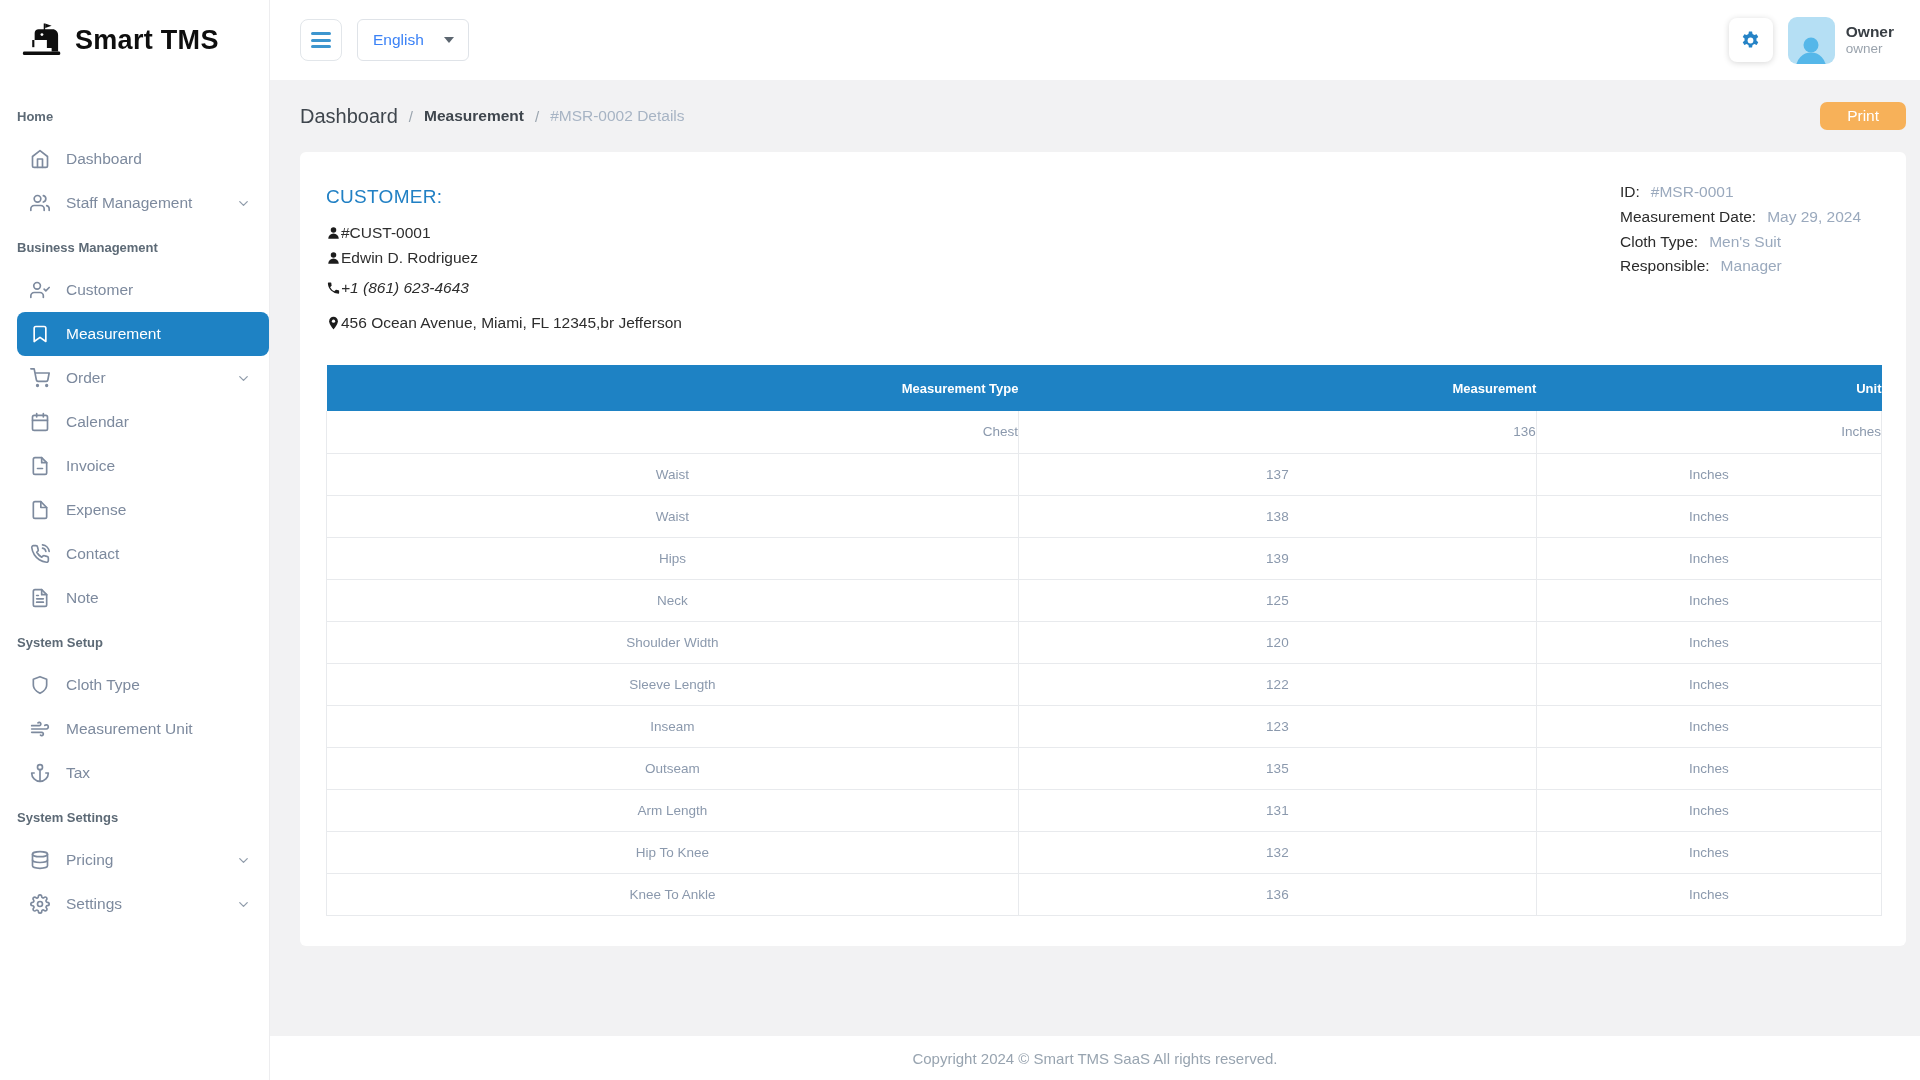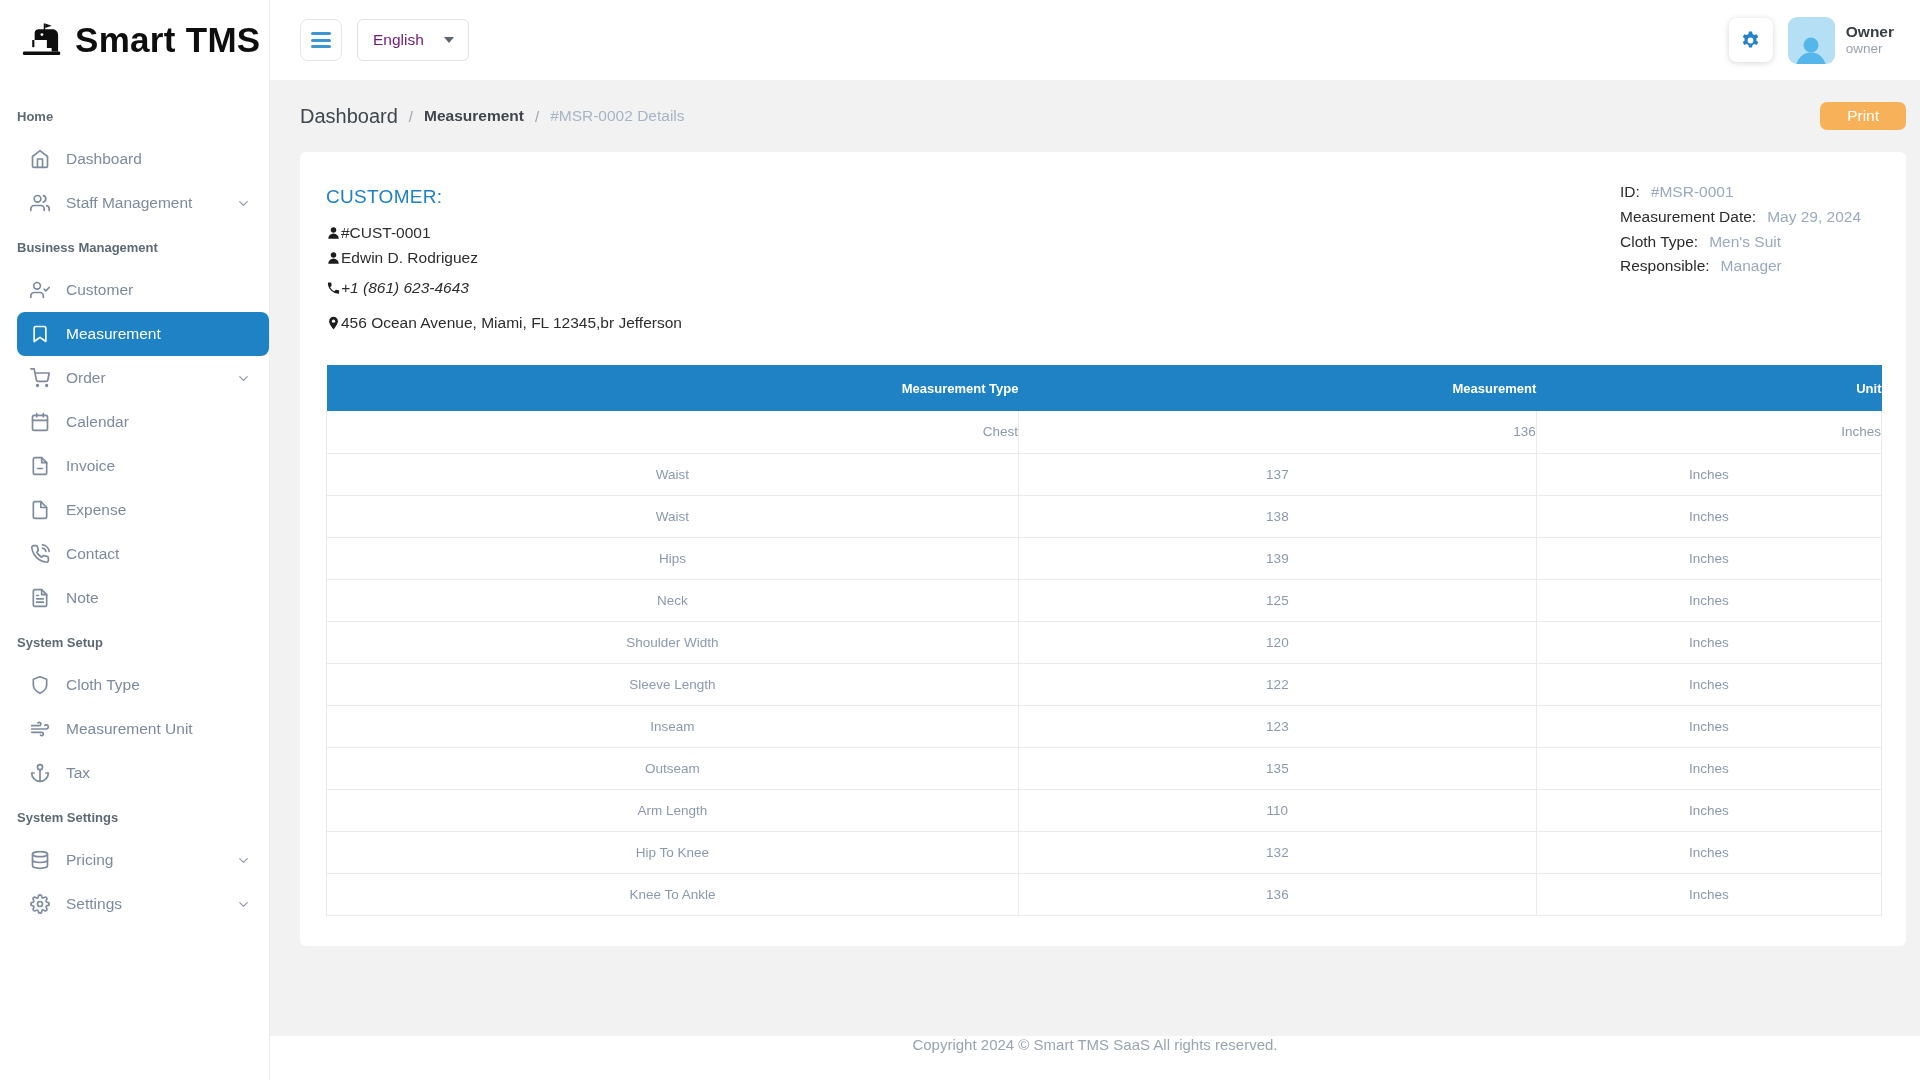--- a/index.html
+++ b/index.html
@@ -3,38 +3,38 @@
 <meta charset="utf-8">
 <style>
   * { margin:0; padding:0; box-sizing:border-box; }
   html,body { width:1920px; height:1080px; overflow:hidden; }
   body { display:flex; font-family:"Liberation Sans","DejaVu Sans",sans-serif; background:#f2f2f3; }
 
   
   .sidebar { width:270px; min-width:270px; background:#fff; border-right:1px solid #ededef; height:1080px; }
   .logo-box { height:80px; display:flex; align-items:center; padding-left:20px; gap:9px; }
   .logo-glyph svg { width:46px; height:36px; display:block; }
-  .logo-text { font-size:35px; font-weight:800; color:#0e0e0e; letter-spacing:.3px; }
+  .logo-text { font-size:27px; font-weight:800; color:#0e0e0e; letter-spacing:.3px; }
   .nav { padding-top:14px; }
   .nav-section-label { font-size:13px; font-weight:700; color:#5d6a76; padding:15px 0 13px 17px; }
   .nav-item { display:flex; align-items:center; gap:16px; height:44px; padding:0 18px 0 30px; color:#7d8a9e; font-size:15.5px; cursor:pointer; }
   .nav-item .nav-icon { width:20px; height:20px; flex:0 0 20px; }
   .nav-item .nav-icon svg { width:20px; height:20px; display:block; }
   .nav-item.active { background:#1e82c4; color:#fff; border-radius:8px; margin-left:17px; padding-left:13px; }
   .nav-chevron { margin-left:auto; color:#909cab; }
   .nav-chevron svg { width:15px; height:15px; display:block; }
 
   
   .main { flex:1; display:flex; flex-direction:column; height:1080px; }
 
   
   .topbar { height:80px; background:#fff; display:flex; align-items:center; padding:0 26px 0 30px; gap:15px; }
   .hamburger-btn { width:42px; height:42px; background:#fff; border:1px solid #e2e6ea; border-radius:8px; display:flex; flex-direction:column; align-items:center; justify-content:center; gap:3.5px; cursor:pointer; }
   .hamburger-btn i { display:block; width:20px; height:3px; border-radius:2px; background:#3d96cf; }
-  .lang-btn { height:42px; background:#fff; border:1px solid #dfe3e8; border-radius:6px; color:#701a75; font-size:15.5px; padding:0 14px 0 15px; display:flex; align-items:center; gap:20px; cursor:pointer; }
+  .lang-btn { height:42px; background:#fff; border:1px solid #dfe3e8; border-radius:6px; color:#3b82f6; font-size:15.5px; padding:0 14px 0 15px; display:flex; align-items:center; gap:20px; cursor:pointer; }
   .caret-down { width:0; height:0; border-left:5px solid transparent; border-right:5px solid transparent; border-top:6px solid #5c6670; }
   .topbar-right { margin-left:auto; display:flex; align-items:center; gap:15px; }
   .gear-btn { width:44px; height:44px; border:none; border-radius:8px; background:#fff; box-shadow:0 1px 6px rgba(0,0,0,.16); display:flex; align-items:center; justify-content:center; cursor:pointer; color:#2583c6; }
   .gear-btn svg { width:21px; height:21px; }
   .user-chip { display:flex; align-items:center; gap:11px; cursor:pointer; }
   .avatar { width:47px; height:47px; border-radius:9px; background:#b5dff4; color:#55b7e9; display:flex; align-items:flex-end; justify-content:center; overflow:hidden; }
   .avatar svg { width:36px; height:36px; display:block; margin-bottom:-5px; }
   .user-name { font-size:15.5px; font-weight:600; color:#383e44; line-height:1.25; }
   .user-role { font-size:13.5px; color:#9aa3ad; line-height:1.25; }
 
@@ -65,21 +65,21 @@
 
   table.m-table { width:100%; border-collapse:collapse; margin-top:26px; }
   .m-table th { background:#1e82c4; color:#fff; font-weight:700; font-size:13px; height:46px; text-align:right; }
   .m-table th:nth-child(1), .m-table td:nth-child(1) { width:44.5%; }
   .m-table th:nth-child(2), .m-table td:nth-child(2) { width:33.3%; }
   .m-table th:nth-child(3), .m-table td:nth-child(3) { width:22.2%; }
   .m-table td { height:42px; text-align:center; font-size:13.5px; color:#8b99ad; border:1px solid #e8eaed; background:#fff; }
   .m-table tbody tr:first-child td { border-top:none;text-align:right; }
 
   
-  .footer { height:44px; background:#fff; display:flex; align-items:flex-start; justify-content:center; color:#98a4b0; font-size:15px; }
+  .footer { height:44px; background:#fff; display:flex; align-items:center; justify-content:center; color:#98a4b0; font-size:15px; }
 </style>
 </head>
 <body>
 
 <aside class="sidebar">
   <div class="logo-box">
     <span class="logo-glyph">
       <svg viewBox="0 0 64 48" fill="#0e0e0e">
         <rect x="4" y="40" width="52" height="5" rx="2"></rect>
         <path d="M53 40 V17 c0-4.4-3.2-8-7.6-8 H26 c-3.3 0-5.6 2.2-5.6 5.4 V24 h17 v11 h6.6 v5 z"></path>
@@ -428,21 +428,21 @@
               <td>123</td>
               <td>Inches</td>
             </tr>
             <tr>
               <td>Outseam</td>
               <td>135</td>
               <td>Inches</td>
             </tr>
             <tr>
               <td>Arm Length</td>
-              <td>110</td>
+              <td>131</td>
               <td>Inches</td>
             </tr>
             <tr>
               <td>Hip To Knee</td>
               <td>132</td>
               <td>Inches</td>
             </tr>
             <tr>
               <td>Knee To Ankle</td>
               <td>136</td>

